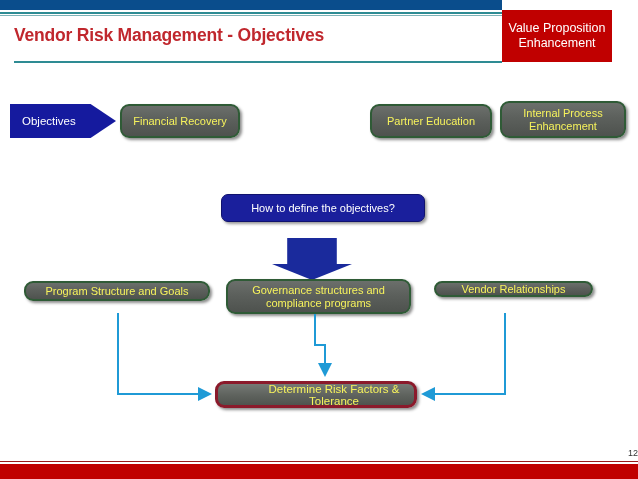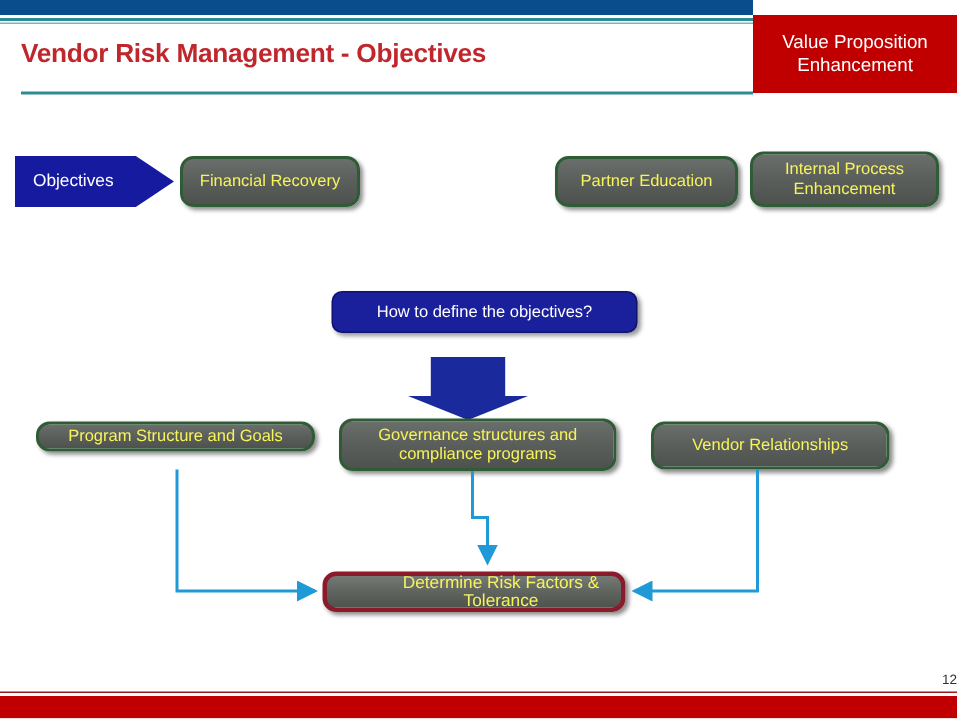--- a/index.html
+++ b/index.html
@@ -37,21 +37,21 @@
   .top-teal-line2 {
     position: absolute;
     left: 0; top: 15px;
     width: 502px; height: 1px;
     background: #7fb3b8;
   }
 
   .title-banner {
     position: absolute;
     left: 502px; top: 10px;
-    width: 136px; height: 52px;
+    width: 110px; height: 52px;
     background: #c00000;
     color: #ffffff;
     font-size: 12.5px;
     line-height: 15px;
     text-align: center;
     display: flex;
     align-items: center;
     justify-content: center;
   }
   .title-banner span { display: block; }
@@ -212,21 +212,21 @@
   <div class="blue-arrow" style="left:272px; top:238px; width:80px; height:42px;"></div>
 
   <div class="gbox" style="left:24px; top:281px; width:186px; height:20px;">
     <span>Program Structure and Goals</span>
   </div>
 
   <div class="gbox" style="left:226px; top:279px; width:185px; height:35px;">
     <span>Governance structures and compliance programs</span>
   </div>
 
-  <div class="gbox" style="left:434px; top:281px; width:159px; height:32px;">
+  <div class="gbox" style="left:434px; top:281px; width:159px; height:16px;">
     <span>Vendor Relationships</span>
   </div>
 
   <svg class="conn" viewBox="0 0 638 479" xmlns="http://www.w3.org/2000/svg">
     <defs>
       <marker id="ah-right" markerWidth="7" markerHeight="7" refX="6" refY="3.5" orient="auto" markerUnits="strokeWidth">
         <path d="M0,0 L7,3.5 L0,7 z" fill="#1f9ad6"></path>
       </marker>
       <marker id="ah-left" markerWidth="7" markerHeight="7" refX="6" refY="3.5" orient="auto" markerUnits="strokeWidth">
         <path d="M0,0 L7,3.5 L0,7 z" fill="#1f9ad6"></path>

